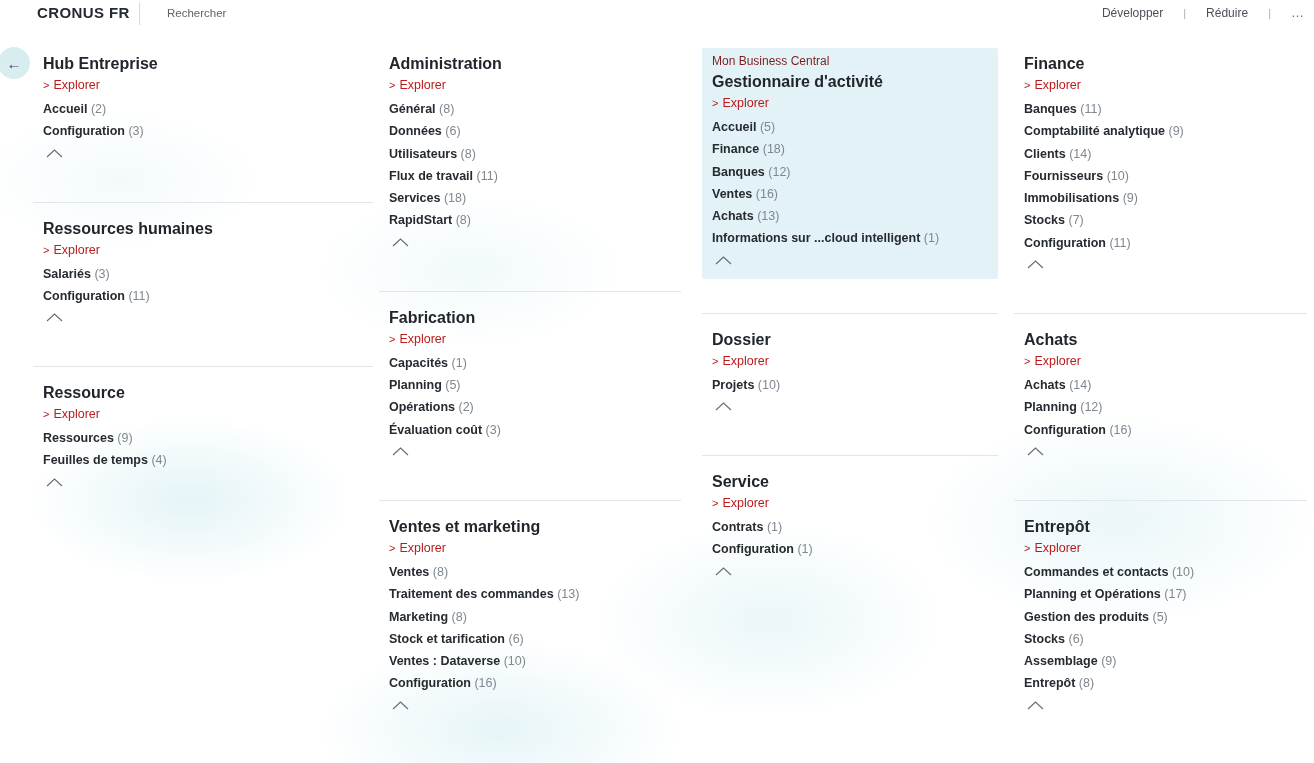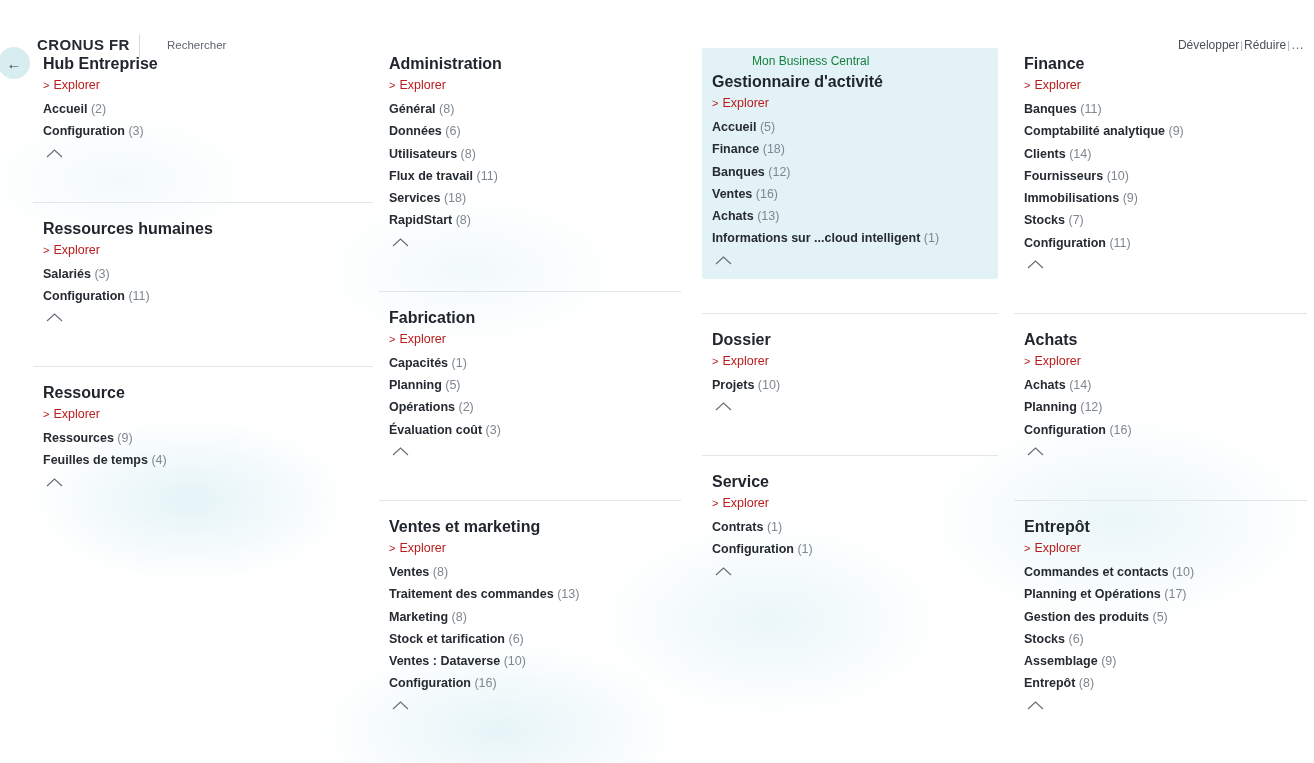--- a/index.html
+++ b/index.html
@@ -15,31 +15,31 @@
     background:
       radial-gradient(230px 120px at 190px 500px, rgba(214,238,243,.65), rgba(214,238,243,0) 70%),
       radial-gradient(260px 130px at 500px 730px, rgba(214,238,243,.6), rgba(214,238,243,0) 70%),
       radial-gradient(250px 140px at 770px 620px, rgba(214,238,243,.5), rgba(214,238,243,0) 70%),
       radial-gradient(280px 150px at 1120px 520px, rgba(214,238,243,.5), rgba(214,238,243,0) 70%),
       radial-gradient(220px 110px at 470px 270px, rgba(222,241,245,.4), rgba(222,241,245,0) 70%),
       radial-gradient(200px 100px at 120px 180px, rgba(222,241,245,.35), rgba(222,241,245,0) 70%);
   }
 
   
-  .topbar { position:absolute; top:0; left:0; width:100%; height:28px; z-index:5;margin-top:32px; }
+  .topbar { position:absolute; top:0; left:0; width:100%; height:28px; z-index:5; }
   .company {
     position:absolute; left:37px; top:4px; font-size:15px; font-weight:700;
     letter-spacing:.4px; color:#252a33; cursor:pointer;
   }
   .topbar-vsep { position:absolute; left:139px; top:2px; width:1px; height:23px; background:#d6dade; }
   .search-link {
     position:absolute; left:167px; top:7px; font-size:11.5px; color:#5d646d; cursor:pointer;
   }
   .topbar-right {
-    position:absolute; right:9px; top:6px; display:flex; align-items:center; gap:1px;
+    position:absolute; right:9px; top:6px; display:flex; align-items:center; gap:20px;
     font-size:12px; color:#4a5059;
   }
   .topbar-right .sep { color:#a7adb5; font-size:11px; }
   .topbar-right .lnk { cursor:pointer; }
   .more-btn { color:#6a7079; font-size:13px; letter-spacing:1px; cursor:pointer; line-height:10px; }
 
   
   .back-btn {
     position:absolute; left:-2px; top:47px; width:32px; height:32px; border-radius:50%;
     background:#d7edf0; z-index:4; display:flex; align-items:center; justify-content:center;
@@ -55,21 +55,21 @@
   .col-4 { left:1014px; width:293px; }
 
   .section { padding:0 10px 42px 10px; }
   .section:first-child { padding-top:13px; }
   .section + .section { border-top:1px solid #e2e5e9; padding-top:15px; }
   .section.highlighted {
     margin-top:8px; margin-bottom:34px; padding-top:5px; padding-bottom:12px;
     border-radius:2px;
   }
 
-  .overline { font-size:12px; color:#15803d; line-height:17px; margin-bottom:1px;margin-left:40px; }
+  .overline { font-size:12px; color:#7f1d1d; line-height:17px; margin-bottom:1px; }
   .section h2 {
     margin:0 0 2px 0; font-size:16px; line-height:21px; font-weight:700; color:#21262d;
   }
   .explore {
     display:block; font-size:12.5px; line-height:19px; margin-bottom:3px;
     color:#b91c1c; cursor:pointer; text-decoration:none;
   }
   .explore .gt { font-size:11px; margin-right:4px; }
   .item { font-size:12.5px; line-height:22.3px; cursor:pointer; }
   .item b { font-weight:700; color:#262b31; }

